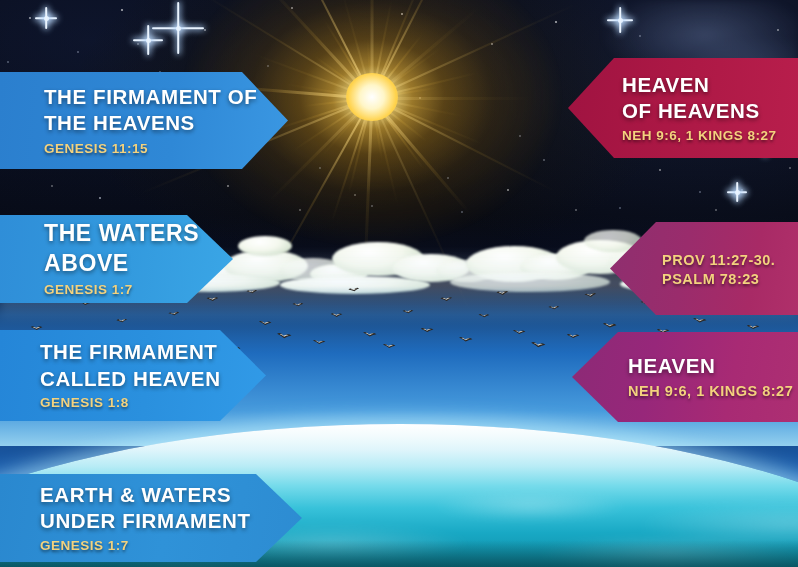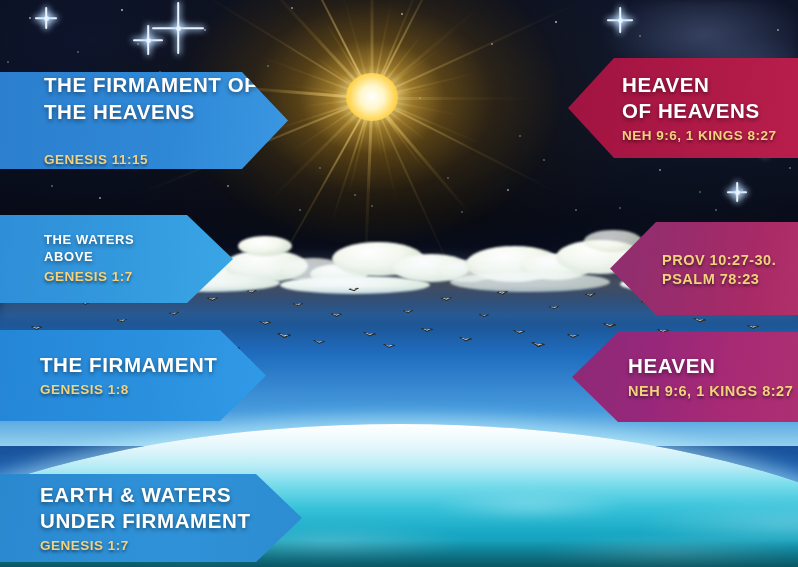--- a/index.html
+++ b/index.html
@@ -222,21 +222,21 @@
   
   .arrow-right{
     background:linear-gradient(100deg,#2f86d4 0%,#2f86d4 55%,#2c87d8 80%,#2f93e0 100%);
     clip-path:polygon(0 0, calc(100% - 46px) 0, 100% 50%, calc(100% - 46px) 100%, 0 100%);
   }
   
   .arrow-left{
     clip-path:polygon(46px 0, 100% 0, 100% 100%, 46px 100%, 0 50%);
   }
 
-  .b1{background:linear-gradient(95deg,#2b7fce 0%,#2f88d6 60%,#3a97e2 100%);justify-content:space-between;}
+  .b1{background:linear-gradient(95deg,#2b7fce 0%,#2f88d6 60%,#3a97e2 100%);}
   .b2{background:linear-gradient(95deg,#2f8ed8 0%,#339ade 55%,#3aa6e6 100%);}
   .b3{background:linear-gradient(95deg,#2586d8 0%,#2a90de 55%,#319ae7 100%);}
   .b4{background:linear-gradient(100deg,#2a88cf 0%,#2f92d8 55%,#2d8cd2 100%);}
   .r1{background:linear-gradient(95deg,#a01341 0%,#ae1946 55%,#b81e4c 100%);}
   .r2{background:linear-gradient(100deg,#8e2f6f 0%,#9a2c6c 40%,#a82a66 75%,#b0306a 100%);}
   .r3{background:linear-gradient(100deg,#8c2a76 0%,#97277a 35%,#a82a74 70%,#ad2f72 100%);}
 </style>
 </head>
 <body>
 
@@ -638,39 +638,40 @@
     <div class="title" style="font-size:20.5px;">
       <div>HEAVEN</div>
       <div>OF HEAVENS</div>
     </div>
     <div class="ref" style="font-size:13.5px;margin-top:2px;">
       <div>NEH 9:6, 1 KINGS 8:27</div>
     </div>
   </div>
 
   <div class="label arrow-right b2" style="left:0;top:215px;width:233px;height:88px;padding-left:44px;">
-    <div class="title" style="font-size:13px;">
+    <div class="title" style="font-size:23px;">
       <div>THE WATERS</div>
       <div>ABOVE</div>
     </div>
     <div class="ref" style="font-size:13.5px;margin-top:2px;">
       <div>GENESIS 1:7</div>
     </div>
   </div>
 
   <div class="label arrow-left r2" style="left:610px;top:222px;width:188px;height:93px;padding-left:52px;">
     <div class="ref" style="font-size:14.5px;margin-top:2px;">
-      <div>PROV 10:27-30.</div>
+      <div>PROV 11:27-30.</div>
       <div>PSALM 78:23</div>
     </div>
   </div>
 
   <div class="label arrow-right b3" style="left:0;top:330px;width:266px;height:91px;padding-left:40px;">
     <div class="title" style="font-size:20.5px;">
       <div>THE FIRMAMENT</div>
+      <div>CALLED HEAVEN</div>
     </div>
     <div class="ref" style="font-size:13.5px;margin-top:2px;">
       <div>GENESIS 1:8</div>
     </div>
   </div>
 
   <div class="label arrow-left r3" style="left:572px;top:332px;width:226px;height:90px;padding-left:56px;">
     <div class="title" style="font-size:20.5px;">
       <div>HEAVEN</div>
     </div>

